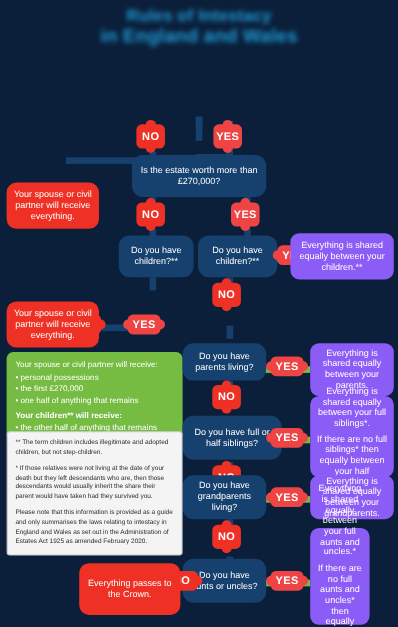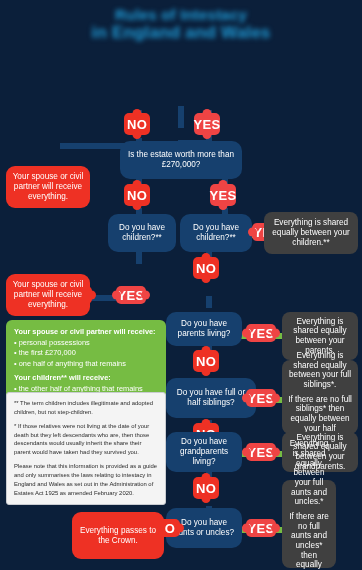--- a/index.html
+++ b/index.html
@@ -39,21 +39,21 @@
     color: #ffffff;
     line-height: 1.18;
   }
   .q-box {
     background: #16406e;
     font-size: 8.2px;
     padding: 4px 6px;
     border-radius: 10px;
   }
   .green-box {
-    background: #404040;
+    background: #8b5cf6;
     font-size: 8.2px;
     padding: 5px 6px;
     border-radius: 8px;
   }
   .red-box {
     background: #ee3124;
     font-size: 8.2px;
     padding: 5px 6px;
     border-radius: 9px;
   }
@@ -79,21 +79,21 @@
     text-align: left;
   }
   .note-box p { margin-bottom: 5px; }
   .note-box p:last-child { margin-bottom: 0; }
 
   
   .pill {
     position: absolute;
     display: flex; align-items: center; justify-content: center;
     font-weight: 700;
-    font-size: 13px;
+    font-size: 10px;
     color: #ffffff;
     letter-spacing: .3px;
   }
   .pill.no  { background: #ee3124; }
   .pill.yes { background: #ef4444; }
 
   
   .pill.vert {
     width: 26px; height: 22px;
     border-radius: 5px;
@@ -229,21 +229,21 @@
 
   <div class="node green-box" style="left:264px; top:212px; width:94px; height:42px;">
     <span>Everything is shared equally between your children.**</span>
   </div>
 
   <div class="node red-box" style="left:6px; top:274px; width:84px; height:42px;">
     <span>Your spouse or civil partner will receive everything.</span>
   </div>
 
   <div class="info-green" style="left:6px; top:320px; width:160px;">
-    <div style="font-weight:700;">Your spouse or civil partner will receive:</div>
+    <div style="font-weight:400;">Your spouse or civil partner will receive:</div>
     <div>• <span>personal possessions</span></div>
     <div>• <span>the first £270,000</span></div>
     <div>• <span>one half of anything that remains</span></div>
     <div style="font-weight:700; margin-top:4px;">Your children** will receive:</div>
     <div>• <span>the other half of anything that remains</span></div>
   </div>
 
   <div class="node q-box" style="left:166px; top:312px; width:76px; height:34px;">
     <span>Do you have parents living?</span>
   </div>

